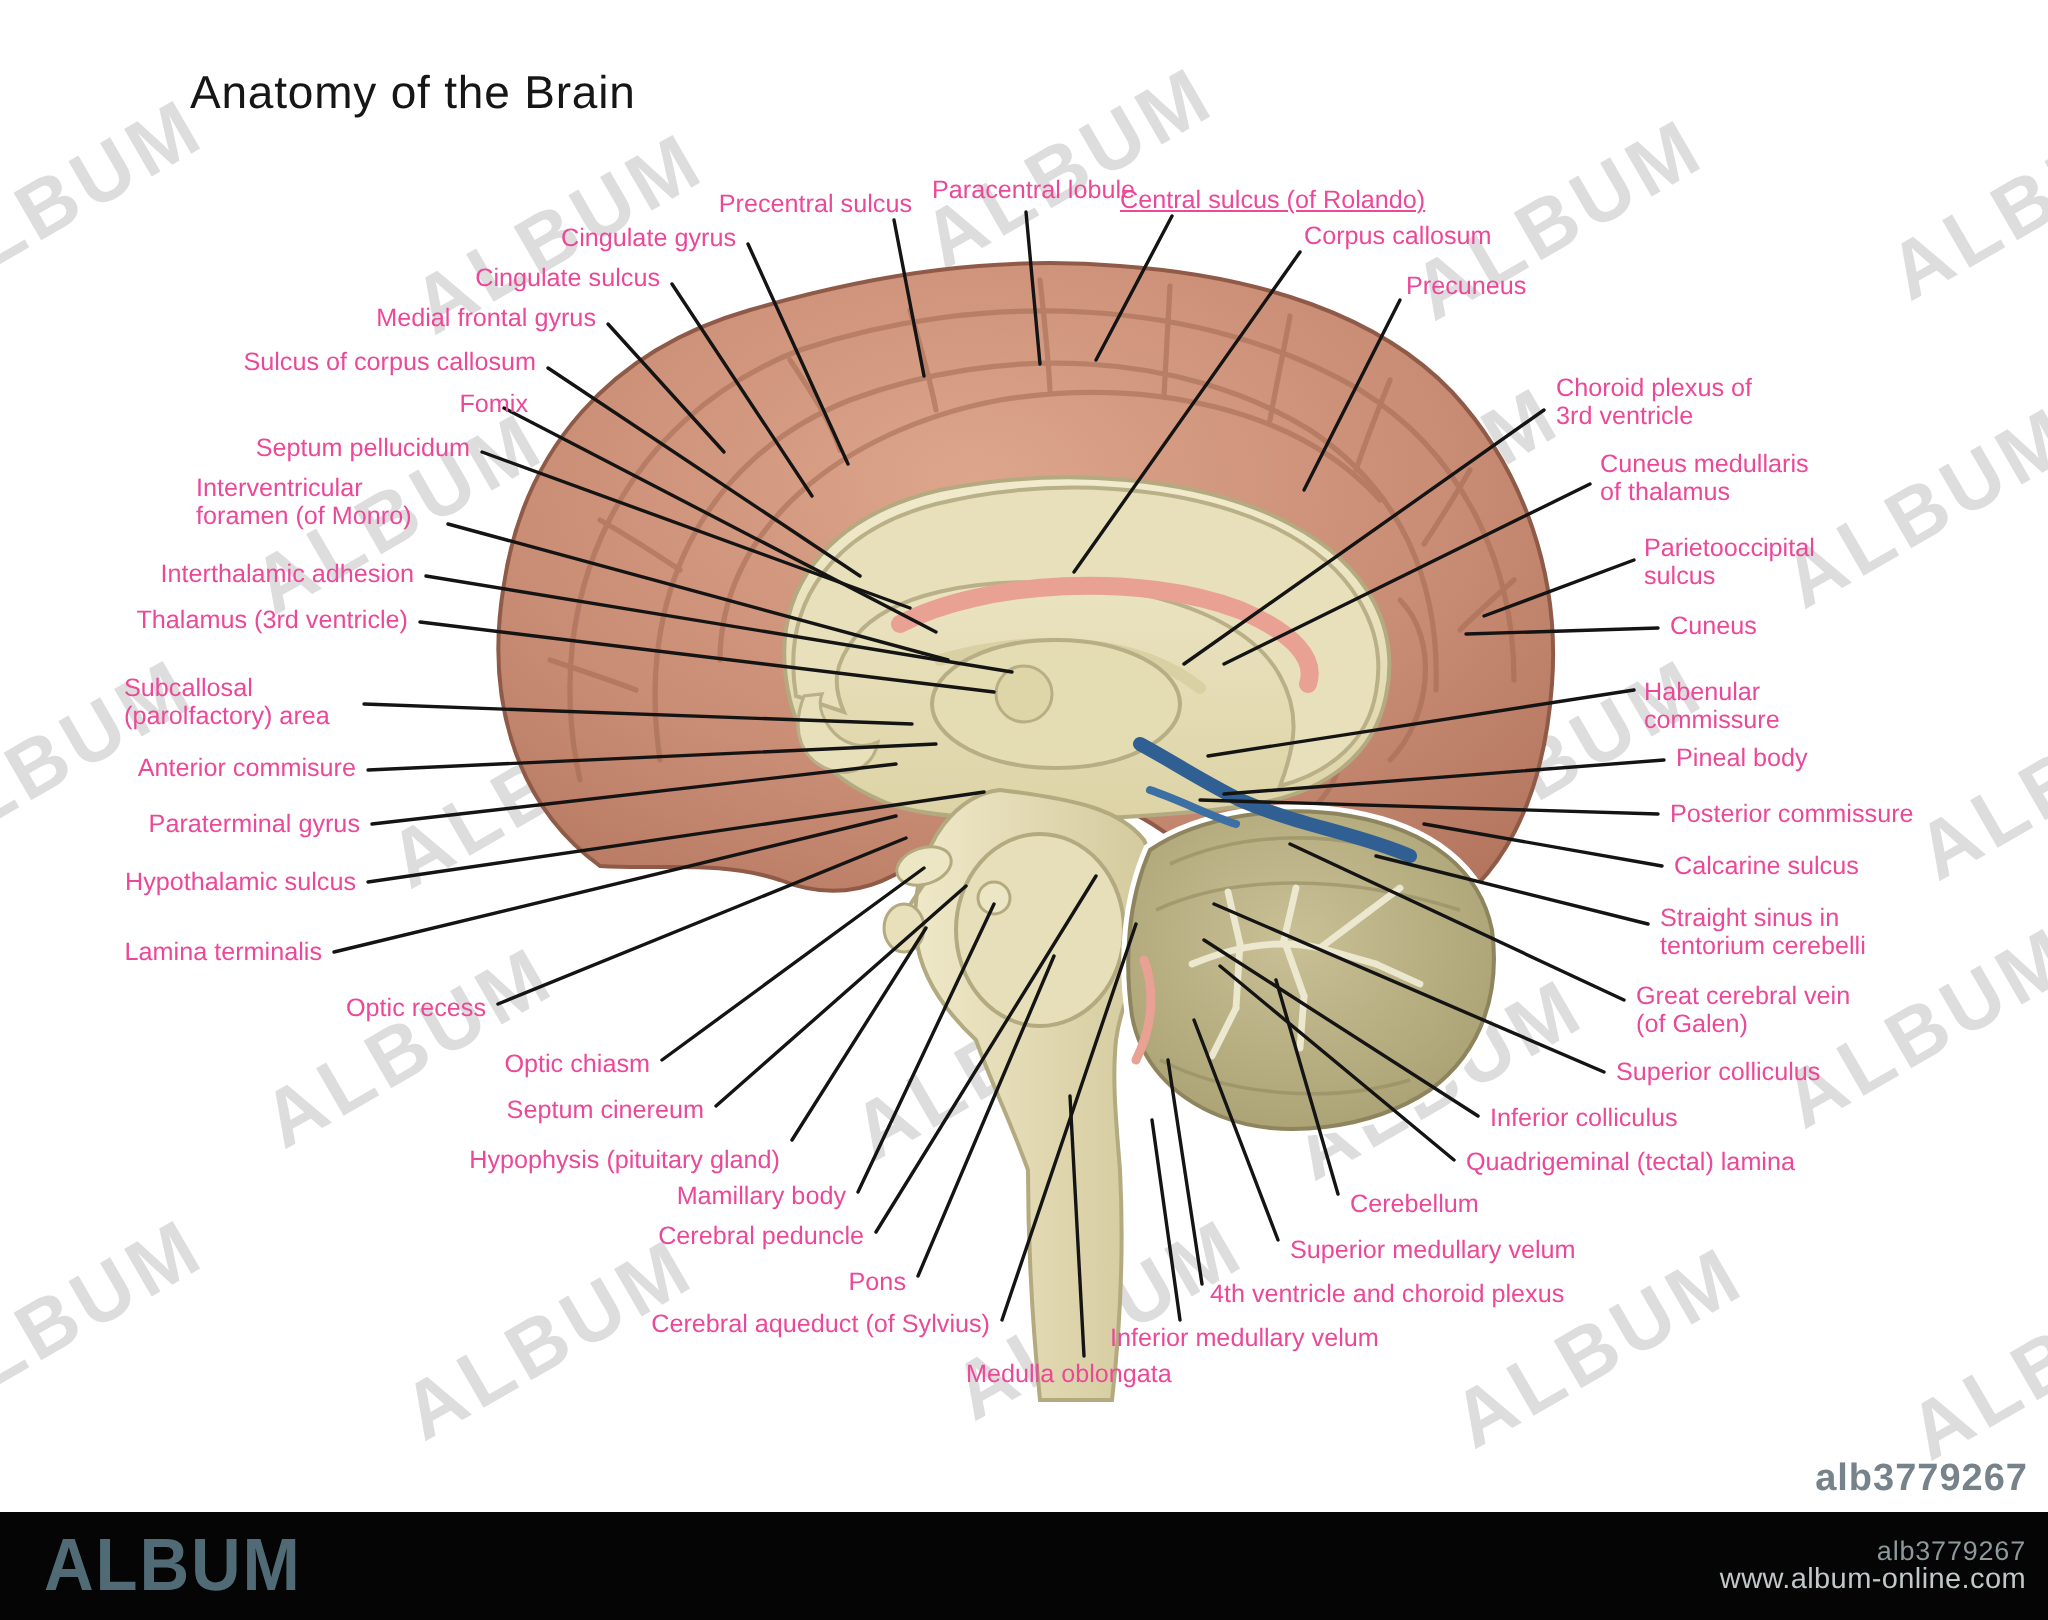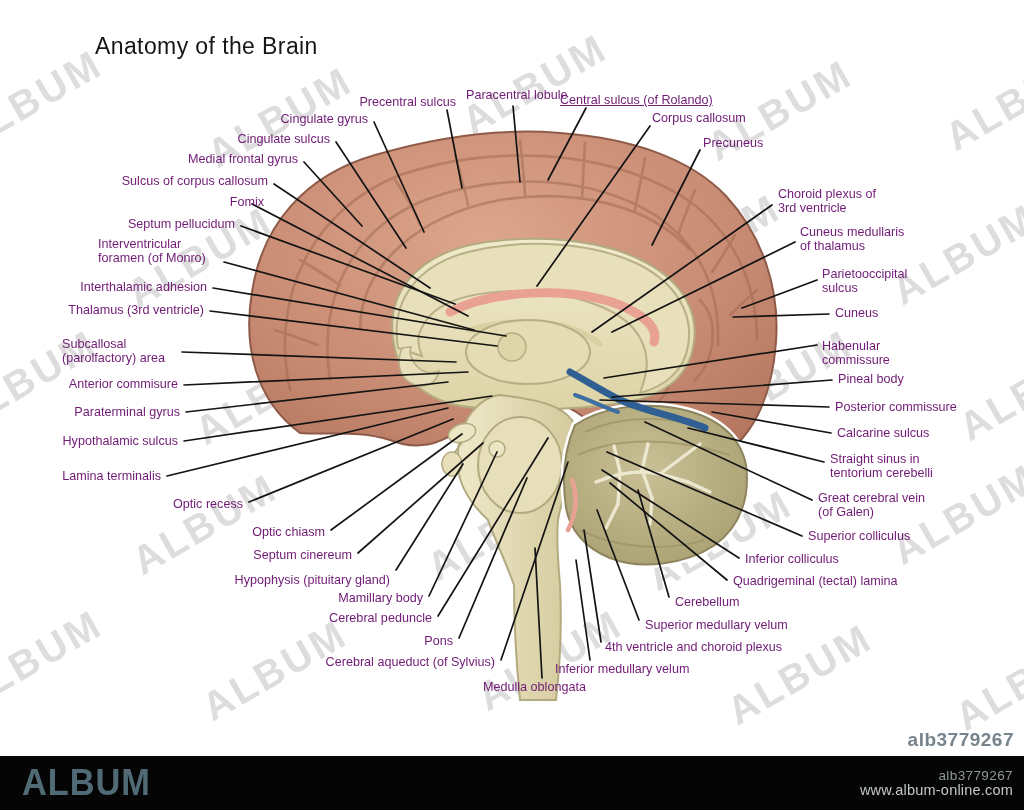--- a/index.html
+++ b/index.html
@@ -6,21 +6,21 @@
   #stage{position:relative;width:1024px;height:810px;overflow:hidden;
          font-family:"Liberation Sans",sans-serif;background:#ffffff;}
   
   .title{position:absolute;left:95px;top:33px;font-size:23px;font-weight:500;
          letter-spacing:.4px;color:#161616;}
   
   .wm{position:absolute;font-weight:700;font-size:40px;letter-spacing:3px;
       color:rgba(125,125,125,0.26);transform:rotate(-30deg);
       transform-origin:center;white-space:nowrap;pointer-events:none;}
   
-  .label{position:absolute;font-size:12.6px;line-height:13.6px;color:#701a75;
+  .label{position:absolute;font-size:12.6px;line-height:13.6px;color:#ec4899;
          white-space:nowrap;}
   .label.ar{text-align:right;}
   .label.al{text-align:left;}
   
   svg.layer{position:absolute;left:0;top:0;}
   
   .corner-id{position:absolute;top:729px;right:10px;font-size:19px;font-weight:600;
              letter-spacing:.5px;color:#76838a;}
   
   .footer{position:absolute;left:0;top:756px;width:1024px;height:54px;background:#050505;

